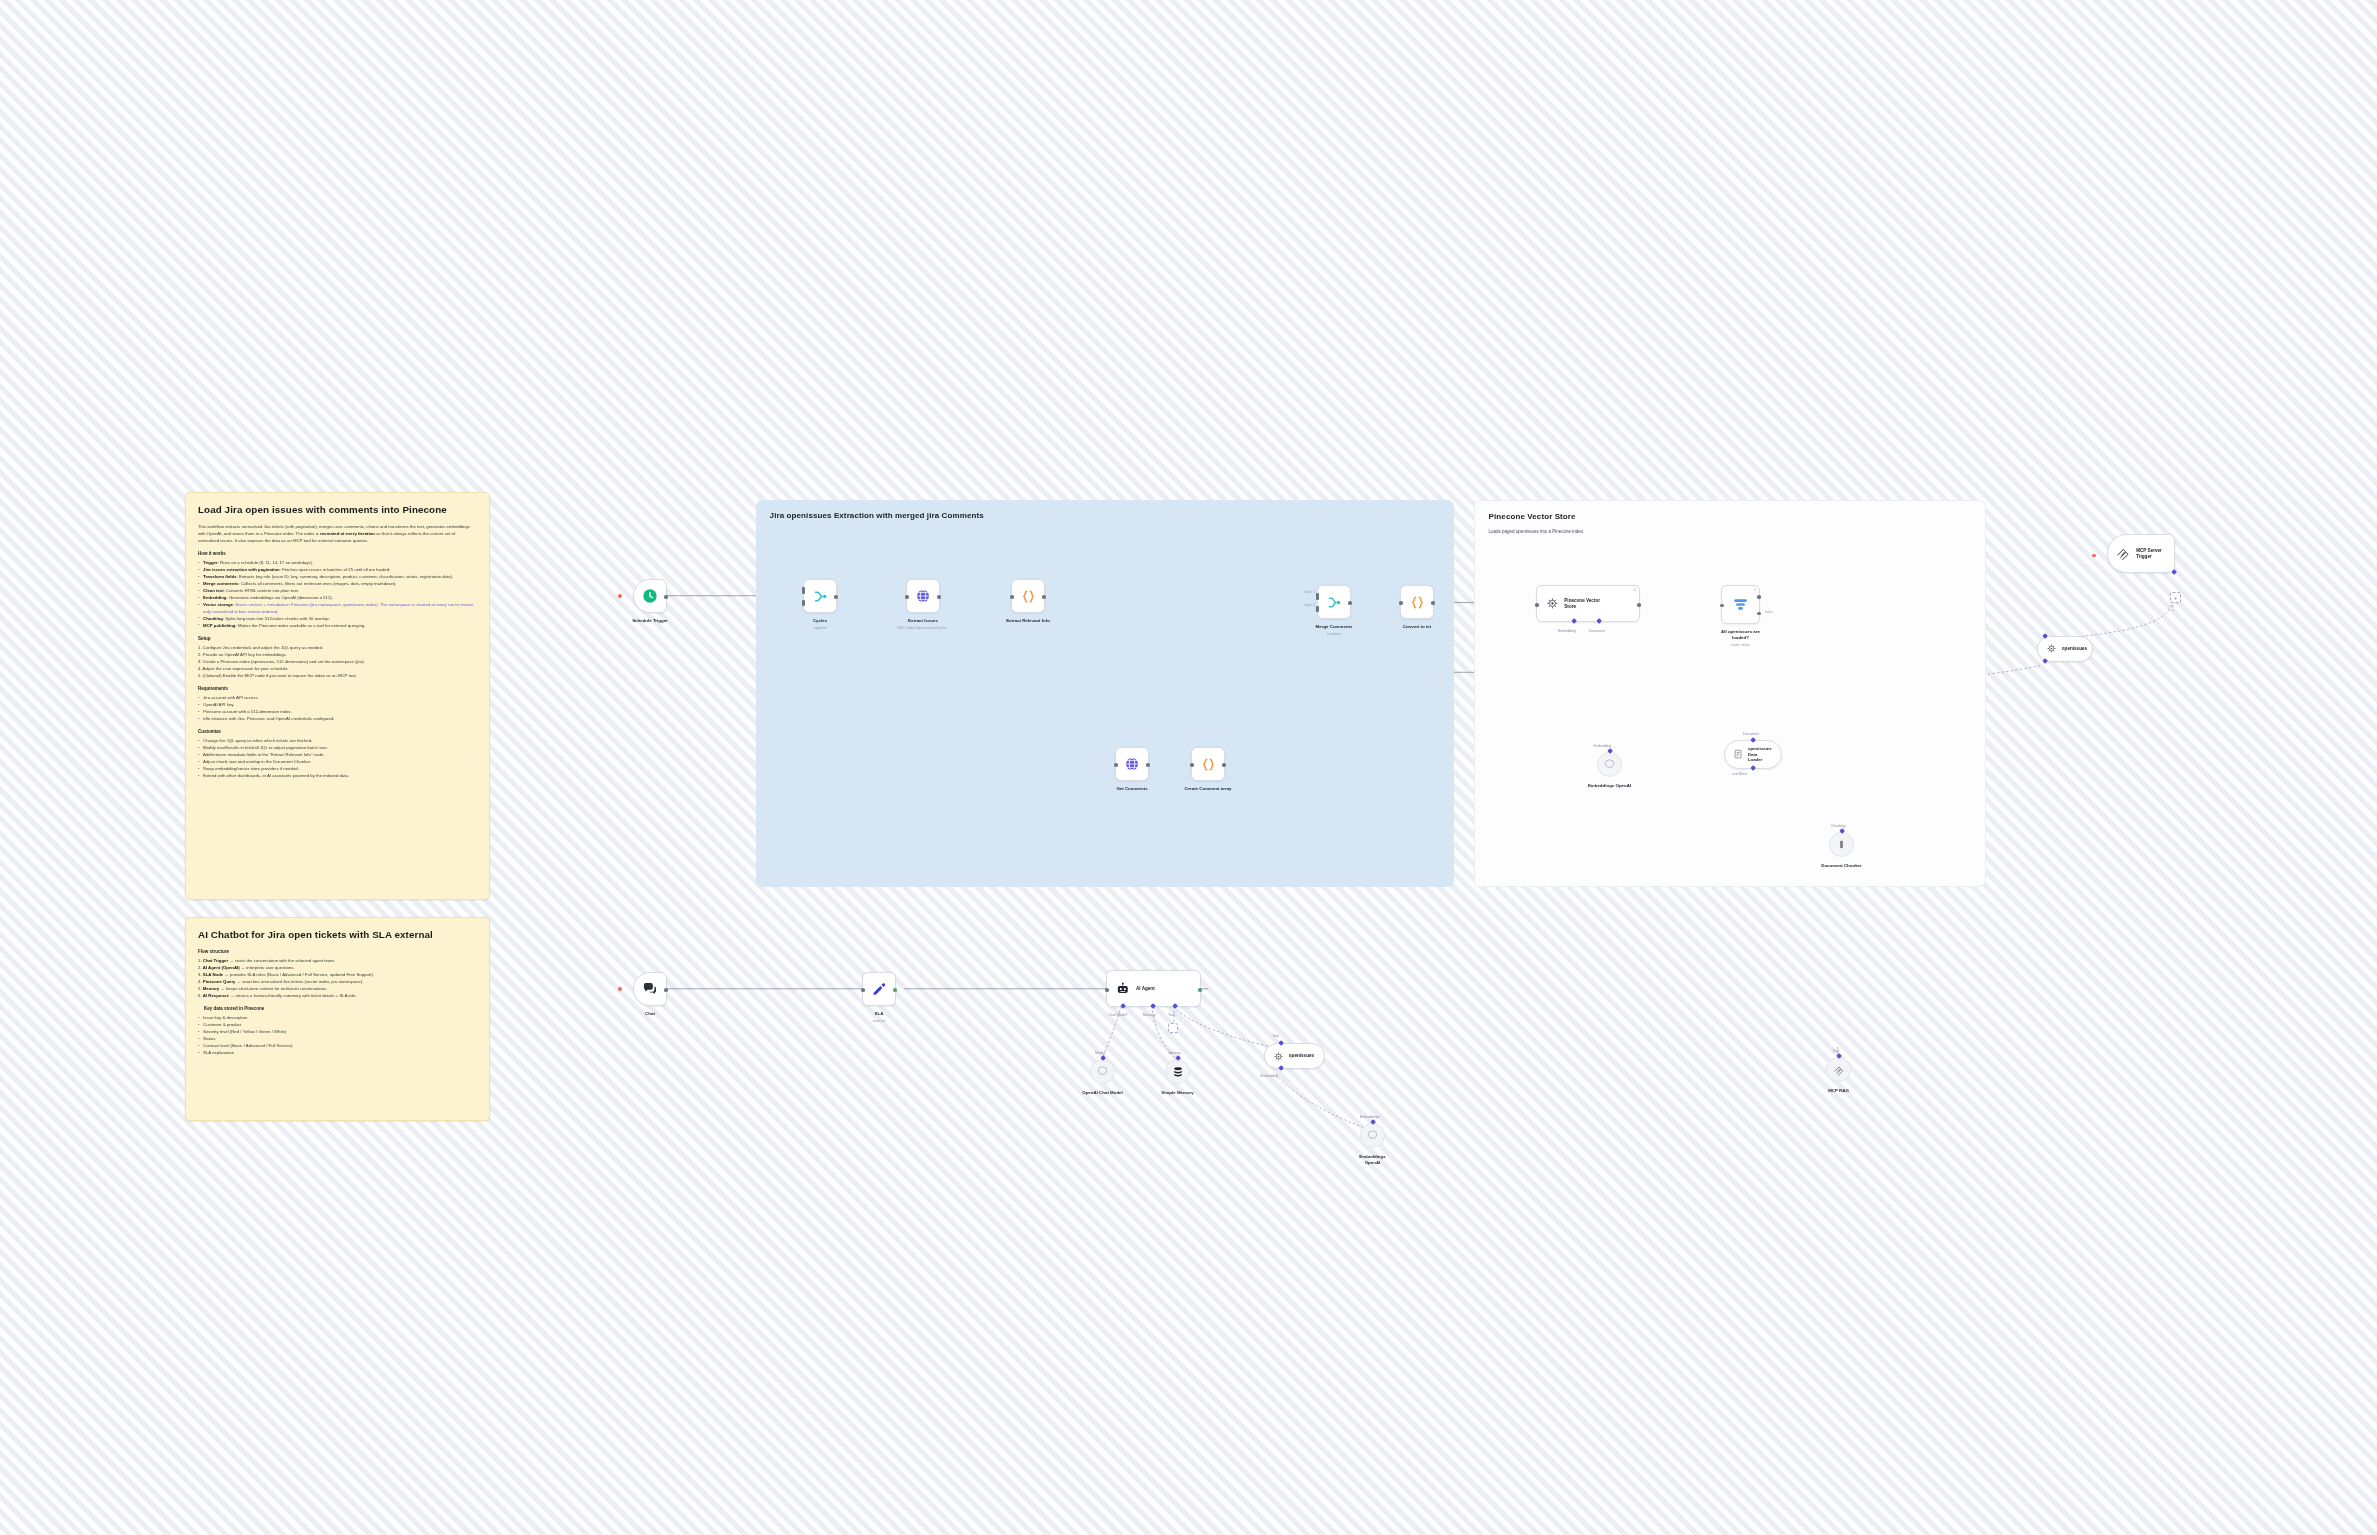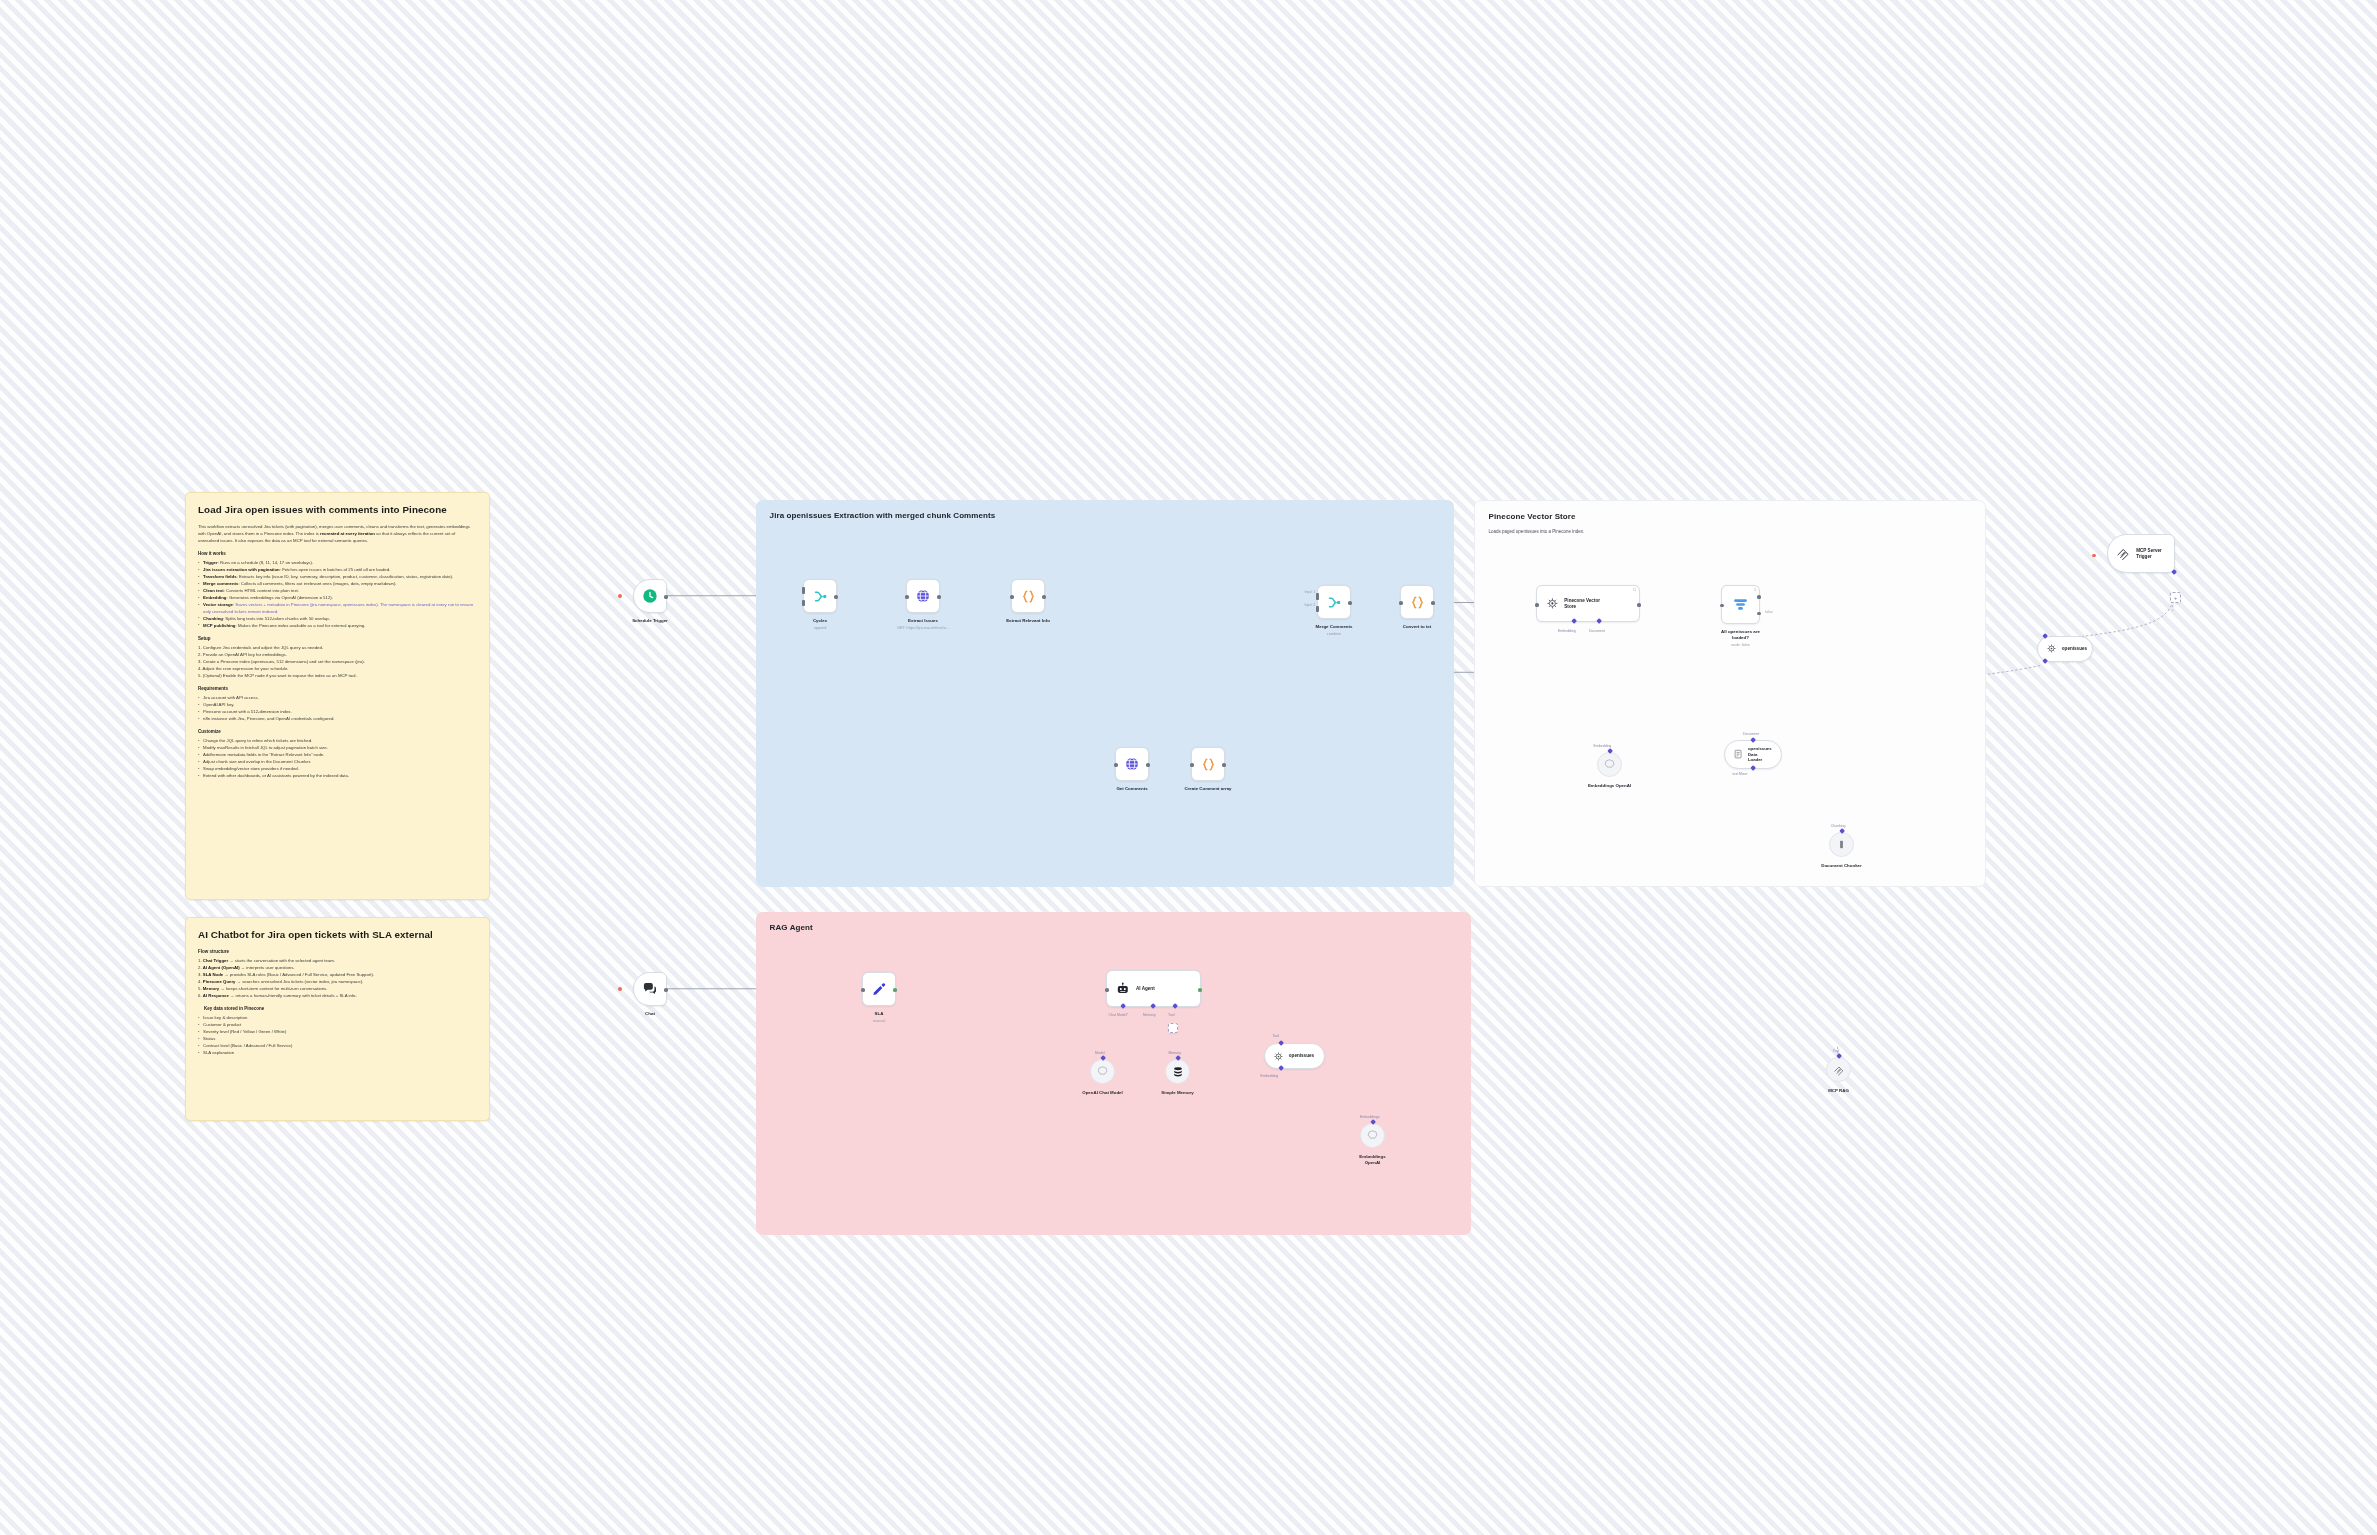--- a/index.html
+++ b/index.html
@@ -192,32 +192,29 @@
       <li>Issue key &amp; description</li>
       <li>Customer &amp; product</li>
       <li>Severity level (Red / Yellow / Green / White)</li>
       <li>Status</li>
       <li>Contract level (Basic / Advanced / Full Service)</li>
       <li>SLA explanation</li>
     </ul>
   </div>
 
   <div class="panel p-blue" style="left:756px;top:500px;width:698px;height:387px;">
-    <div class="ptitle">Jira openissues Extraction with merged chunk Comments</div>
+    <div class="ptitle">Jira openissues Extraction with merged jira Comments</div>
   </div>
 
   <div class="panel p-white" style="left:1474px;top:500px;width:512px;height:387px;">
     <div class="ptitle">Pinecone Vector Store</div>
     <div class="psub">Loads paged openissues into a Pinecone index.</div>
   </div>
 
 
-  <div class="panel p-pink" style="left:756px;top:912px;width:715px;height:323px;">
-    <div class="ptitle">RAG Agent</div>
-  </div>
 
 
   <div class="node" style="left:633px;top:579px;">
     <div class="dotred" style="left:-15.3px;top:15.3px;"></div>
     <div class="nbox ntrig">
       <span class="icn">
         <svg width="16" height="16" viewBox="0 0 24 24">
             <circle cx="12" cy="12" r="10" fill="#10b981"></circle>
             <path d="M12 6.5v6l4 2" stroke="#fff" stroke-width="1.9" fill="none" stroke-linecap="round"></path>
           </svg>

